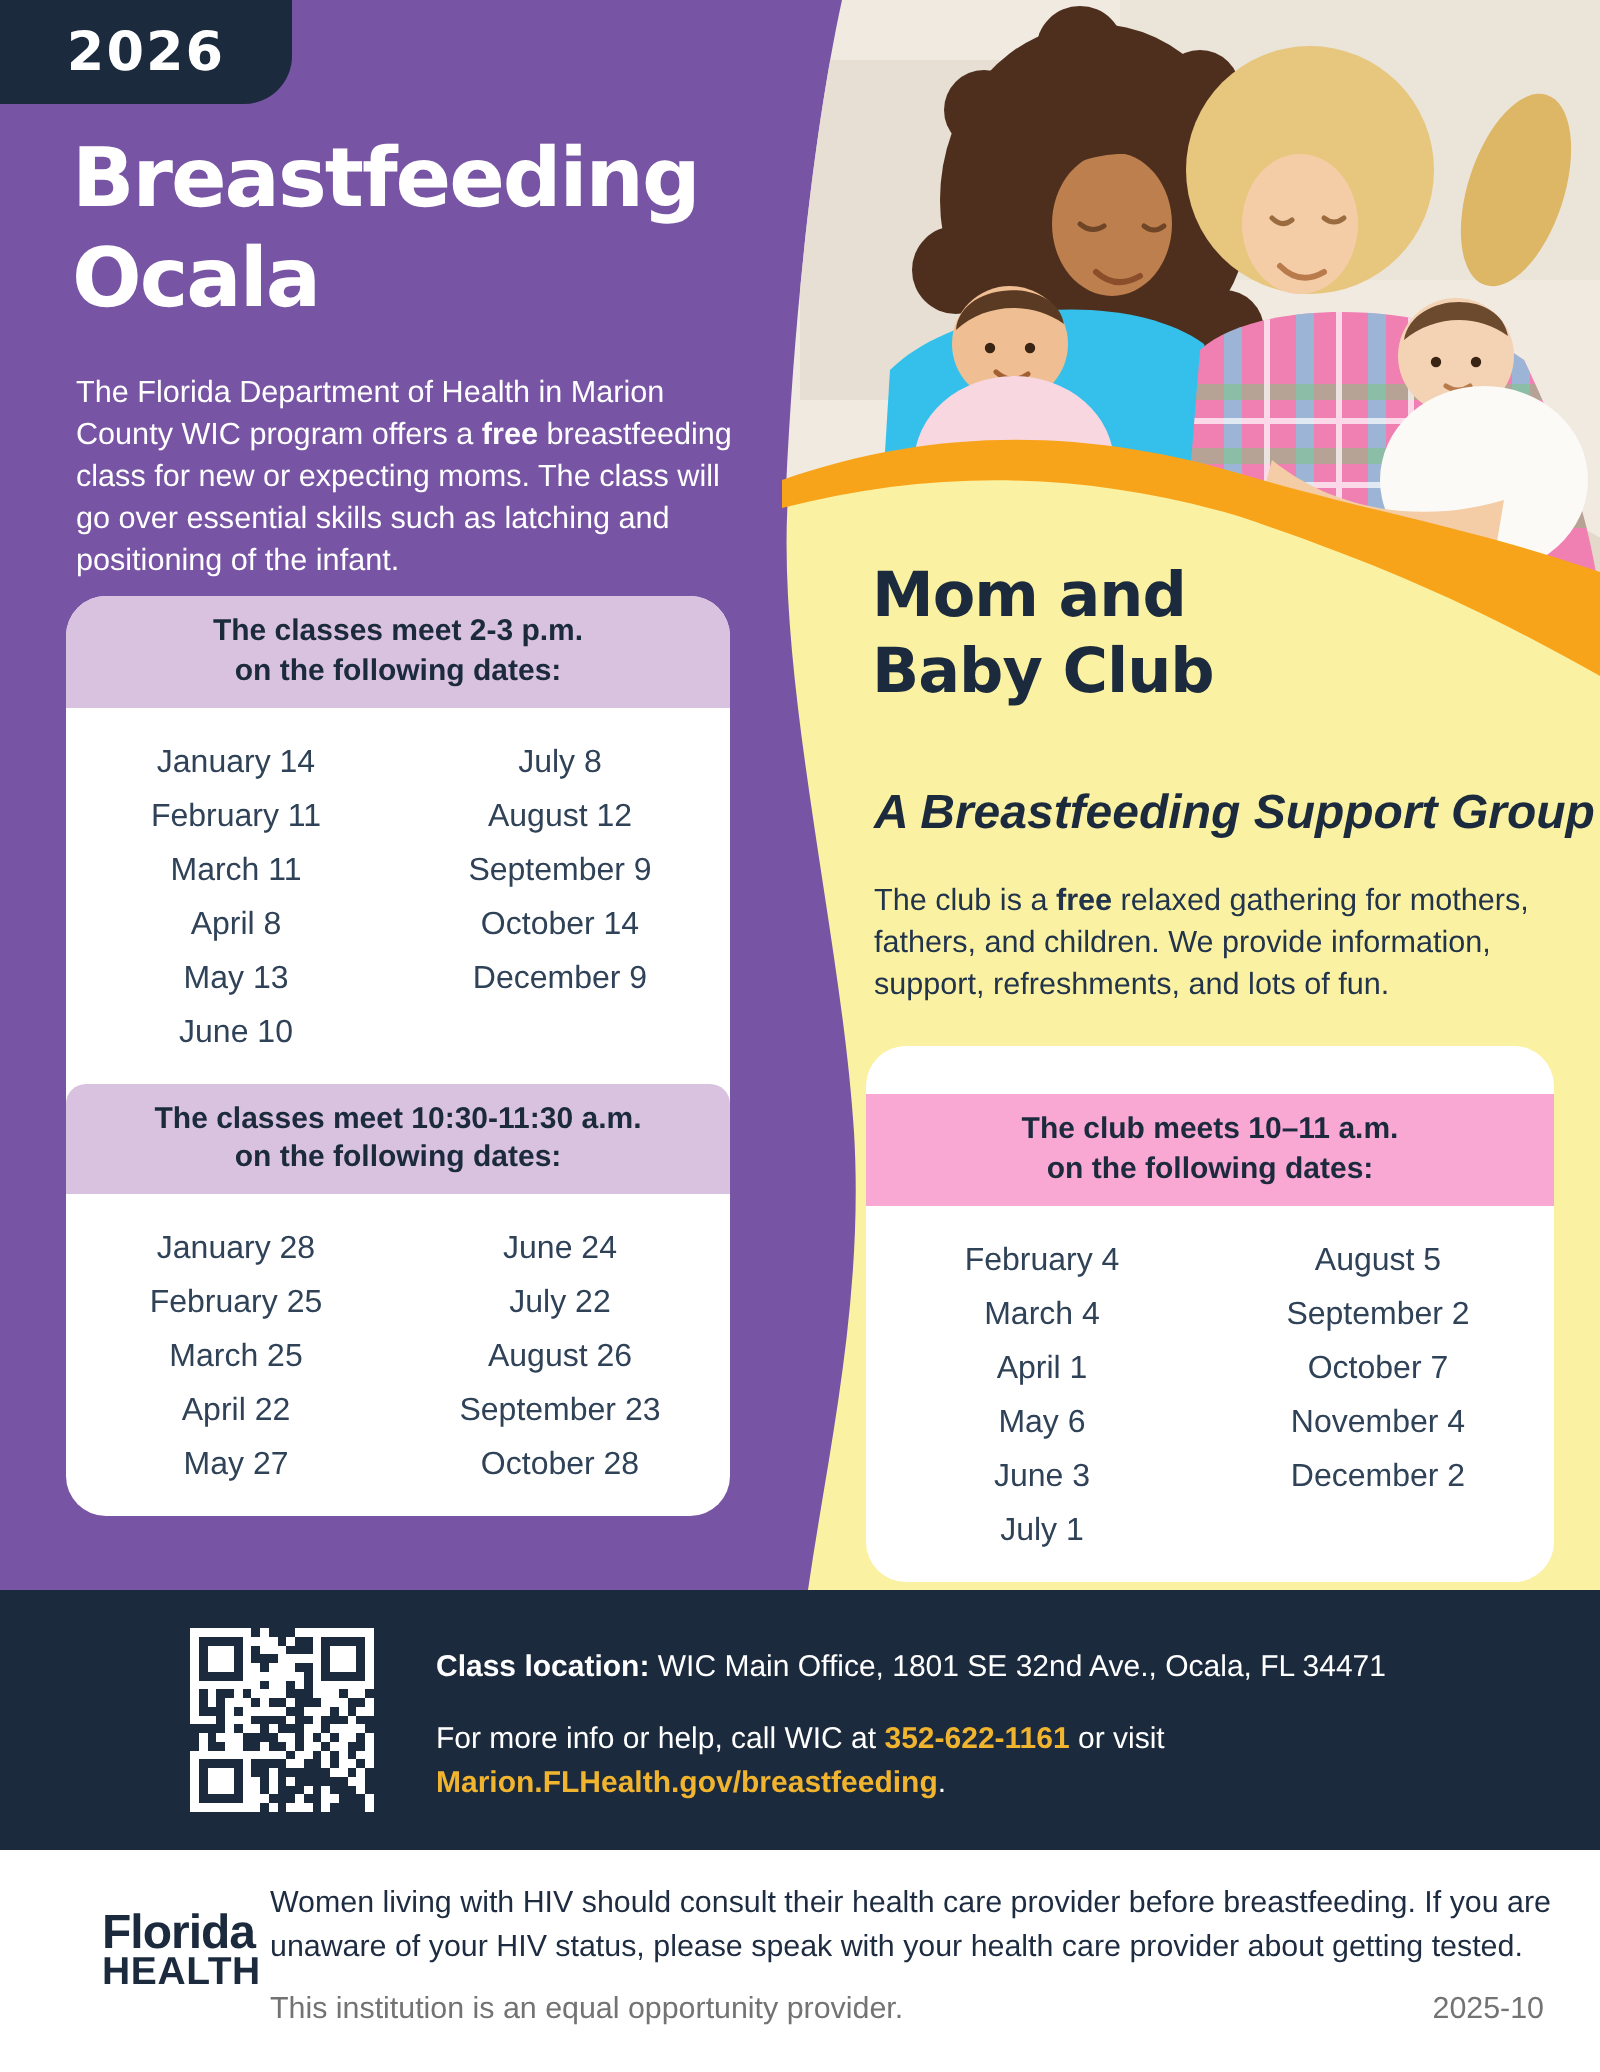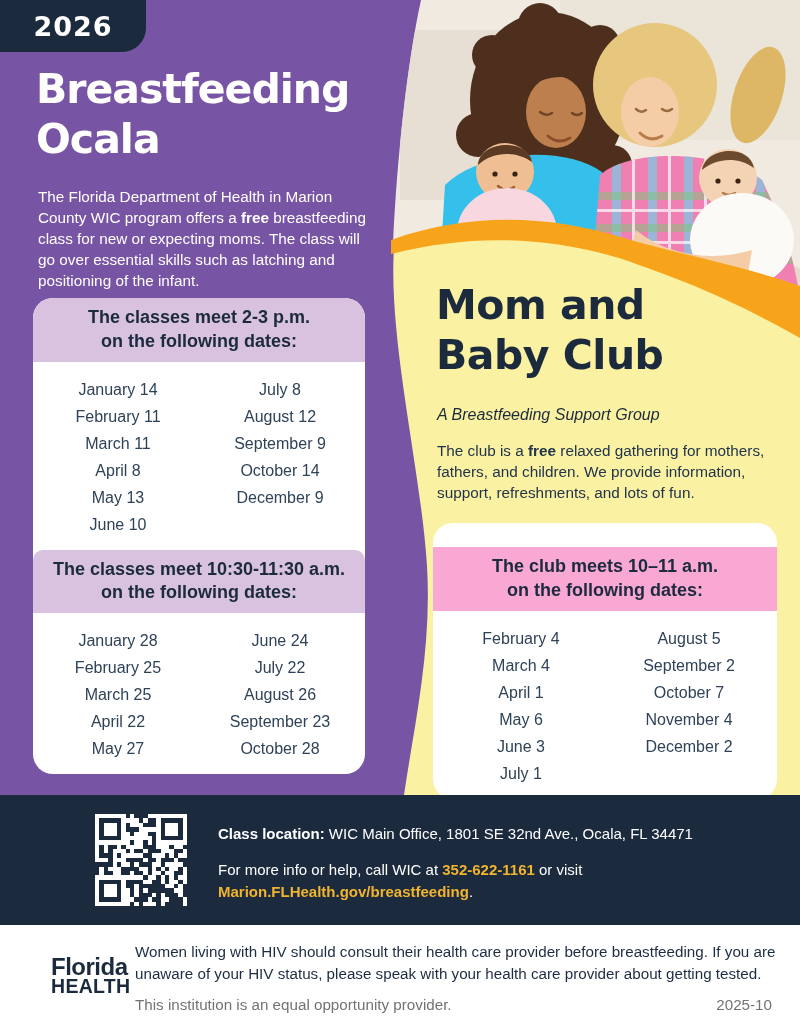--- a/index.html
+++ b/index.html
@@ -14,37 +14,37 @@
 
   
   .hero-title{position:absolute;left:36px;top:64px;color:#fff;
               font-family:"DejaVu Sans",sans-serif;font-weight:bold;font-size:41px;
               line-height:1.22;letter-spacing:-1px;}
   .hero-intro{position:absolute;left:38px;top:186px;width:340px;color:#fff;
               font-size:15.3px;line-height:1.38;}
 
   
   .box{position:absolute;background:#fff;border-radius:20px;overflow:hidden;}
-  .box-header{padding:8px 6px;text-align:center;font-weight:bold;font-size:18px;
+  .box-header{padding:8px 6px;text-align:center;font-weight:bold;font-size:15px;
               line-height:1.32;color:#1C2A3E;}
   .box-header.lavender{background:#D8C2E0;}
   .box-header.lavender.second{border-radius:10px 10px 0 0;}
   .box-header.orange{background:#f9a8d4;margin-top:24px;}
   .dates{display:flex;padding:14px 4px 12px;}
   .dates .col{flex:1;text-align:center;}
   .date-item{font-size:16px;line-height:27px;color:#2F4257;}
   .class-box{left:33px;top:298px;width:332px;}
   .club-box{left:433px;top:523px;width:344px;}
 
   
   .club-title{position:absolute;left:436px;top:280px;color:#1C2A3E;
-              font-family:"DejaVu Sans",sans-serif;font-weight:bold;font-size:41px;
+              font-family:"DejaVu Sans",sans-serif;font-weight:bold;font-size:31px;
               line-height:1.22;letter-spacing:-0.5px;}
-  .club-subtitle{position:absolute;left:437px;top:406px;color:#1C2A3E;
-                 font-size:16px;font-weight:normal;font-style:italic;}
+  .club-subtitle{position:absolute;left:437px;top:393px;color:#1C2A3E;
+                 font-size:24px;font-weight:bold;font-style:italic;}
   .club-desc{position:absolute;left:437px;top:440px;width:340px;color:#22344C;
              font-size:15.3px;line-height:1.38;}
 
   
   .footer{position:absolute;left:0;top:795px;width:800px;height:130px;background:#1C2A3E;}
   .qr{position:absolute;left:95px;top:814px;width:92px;height:92px;}
   .footer-text{position:absolute;left:218px;top:823px;color:#fff;font-size:15px;line-height:1.5;white-space:nowrap;}
   .footer-text .loc{margin-bottom:13px;}
   .b{font-weight:bold;}
   .gold{color:#F0B42E;font-weight:bold;cursor:pointer;}

